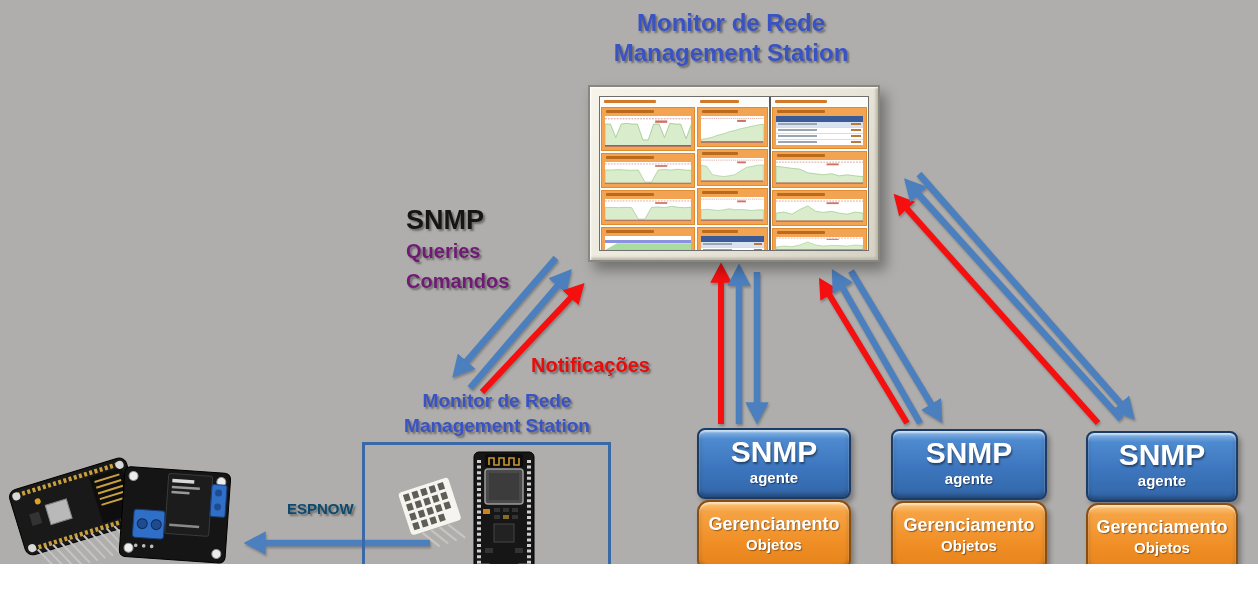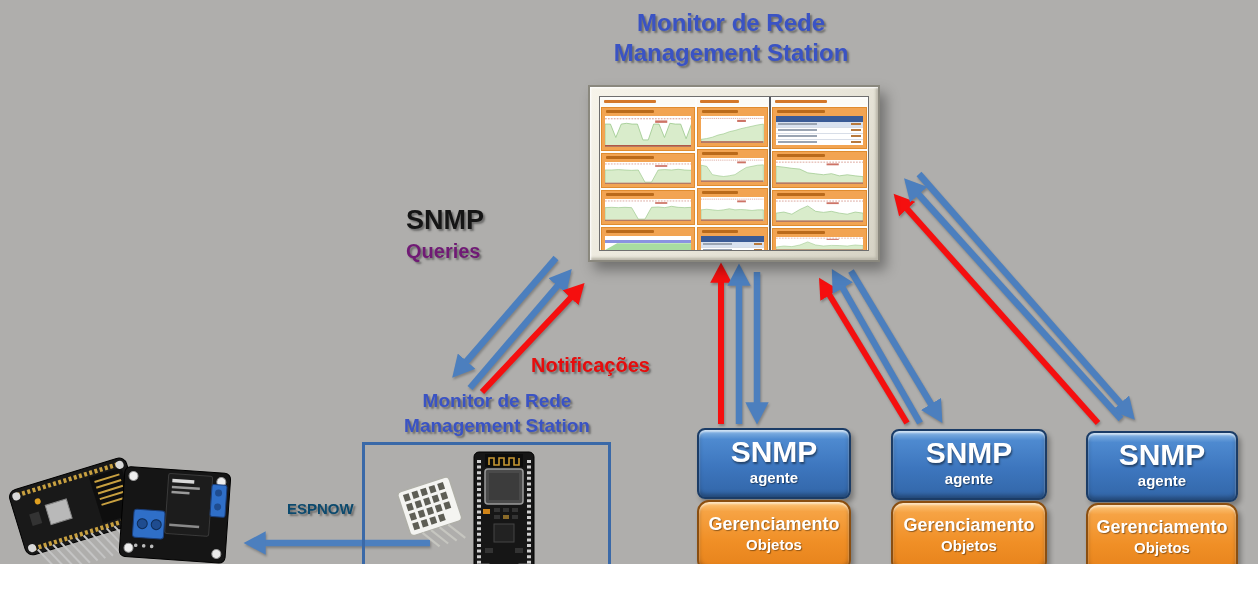--- a/index.html
+++ b/index.html
@@ -228,20 +228,21 @@
               </svg>
             </div>
           </div>
         </div>
       </div>
   </div>
 
   <div id="snmp-block">
     <div id="snmp-heading" class="shadowed">SNMP</div>
     <div class="snmp-item shadowed">Queries</div>
+    <div class="snmp-item shadowed">Comandos</div>
   </div>
 
   <div id="notificacoes" class="shadowed">Notificações</div>
 
   <div id="station-label" class="shadowed">
     <div>Monitor de Rede</div>
     <div>Management Station</div>
   </div>
 
   <div id="device-box"></div>

